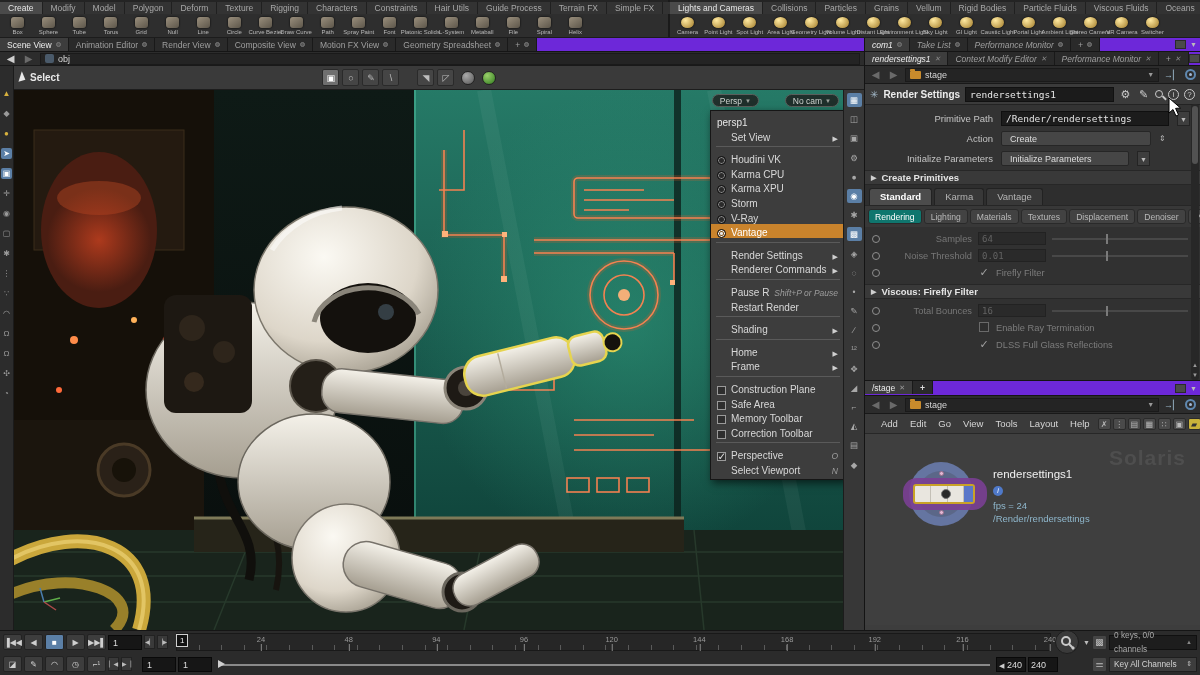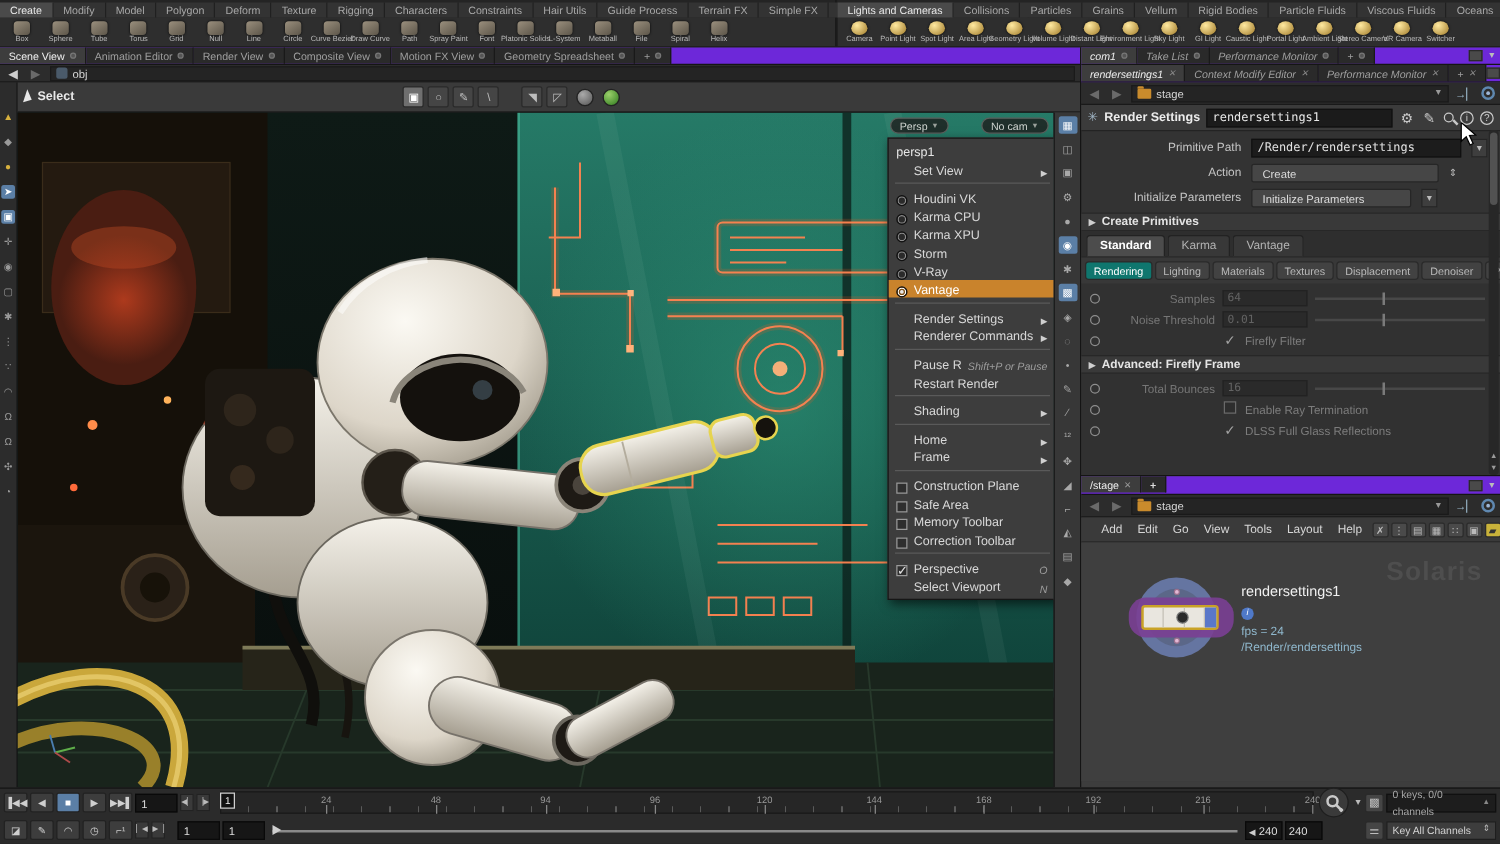--- a/index.html
+++ b/index.html
@@ -876,21 +876,21 @@
           <div class="prow checked t-check">
           <span class="pdot"></span>
           <span class="plabel"></span>
 
           <span class="pchkmark"></span>
           <span class="pchklbl">Firefly Filter</span>
         </div>
         </div>
       <div class="sechead" style="margin-top:3px">
         <span class="tri">▶</span>
-        <span>Advanced: Firefly Frame</span>
+        <span>Viscous: Firefly Filter</span>
       </div>
       <div style="padding-top:3px">
           <div class="prow t-slider">
           <span class="pdot"></span>
           <span class="plabel">Total Bounces</span>
           <span class="pfield">16</span>
           <span class="pslider"></span>
 
         </div>
           <div class="prow t-check">

